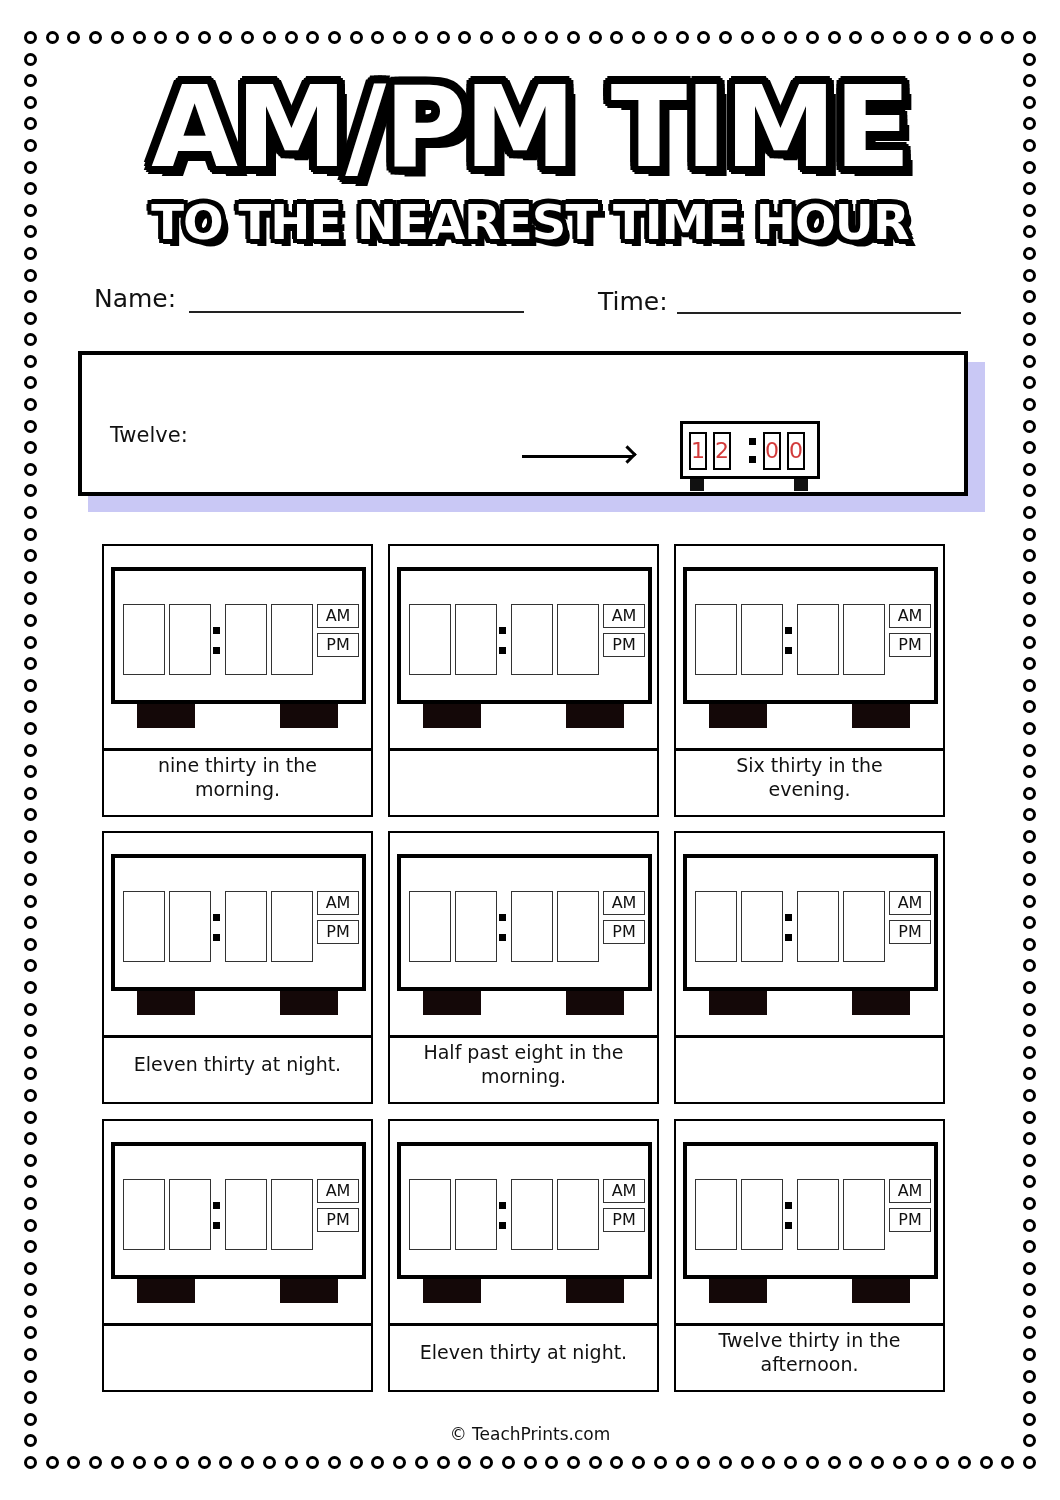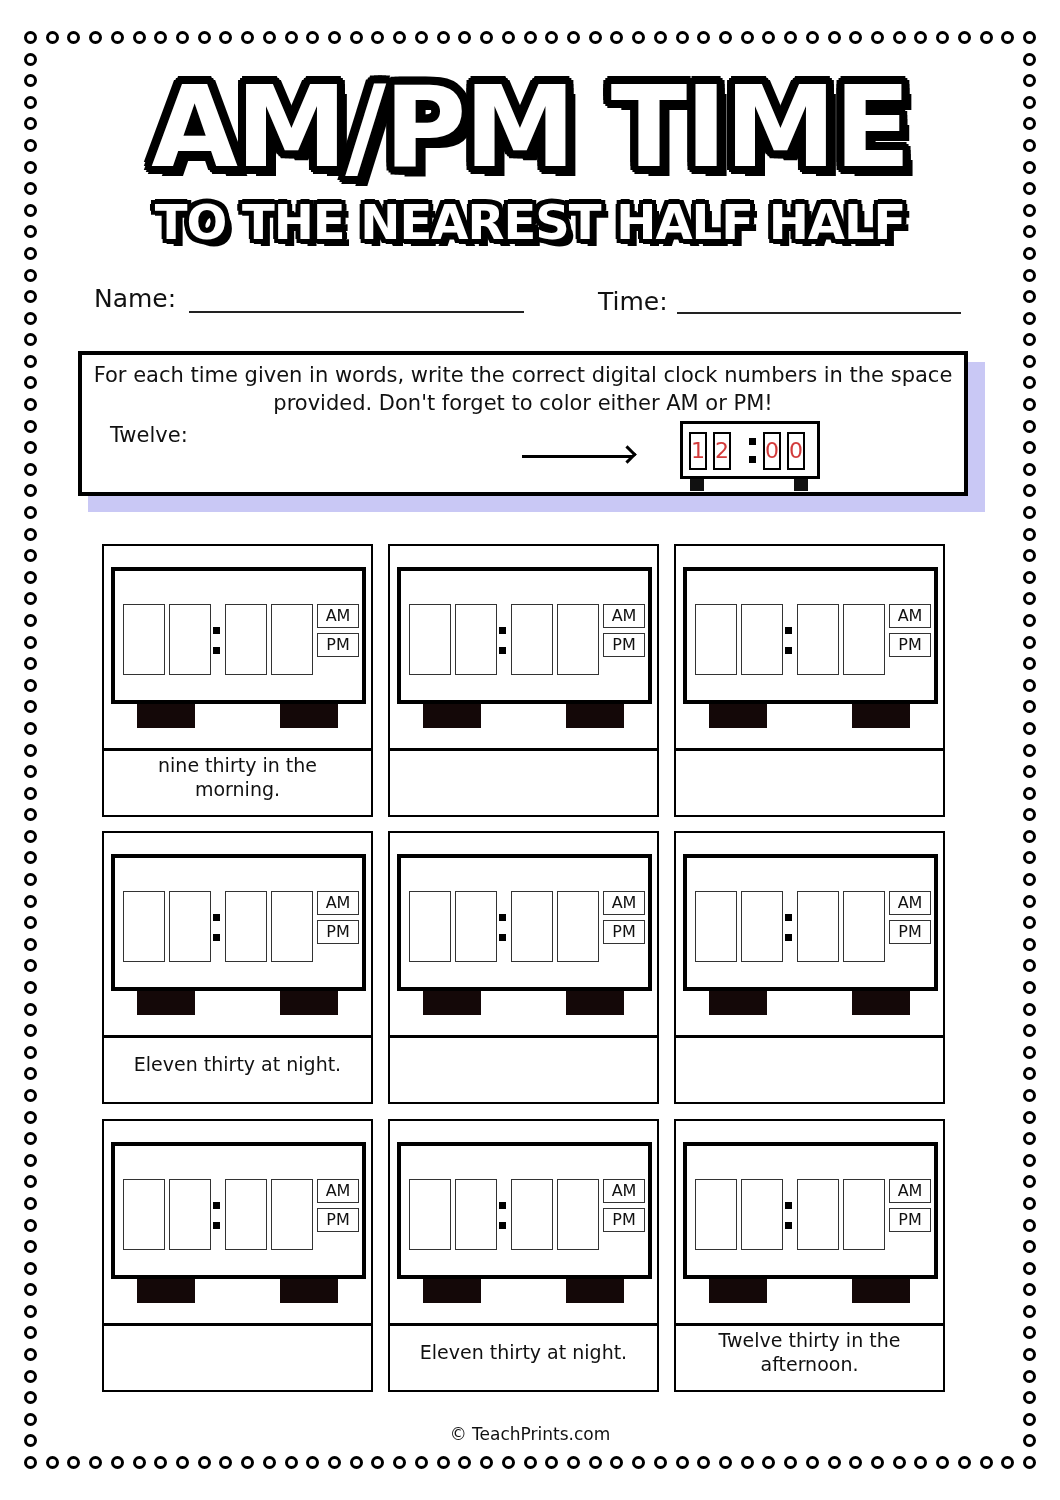--- a/index.html
+++ b/index.html
@@ -276,30 +276,29 @@
     <div class="dot" style="left: 1023px; top: 1369.64px;"></div>
     <div class="dot" style="left: 24px; top: 1391.23px;"></div>
     <div class="dot" style="left: 1023px; top: 1391.23px;"></div>
     <div class="dot" style="left: 24px; top: 1412.82px;"></div>
     <div class="dot" style="left: 1023px; top: 1412.82px;"></div>
     <div class="dot" style="left: 24px; top: 1434.41px;"></div>
     <div class="dot" style="left: 1023px; top: 1434.41px;"></div>
   </div>
 
 <div class="title-main">AM/PM TIME</div>
-<div class="title-sub">TO THE NEAREST HALF HALF</div>
+<div class="title-sub">TO THE NEAREST TIME HOUR</div>
 
 <span class="field-label" style="left:94px; top:284px;">Name:</span>
 <div class="field-line" style="left:189px; top:311px; width:335px;"></div>
 <span class="field-label" style="left:598px; top:287px;">Time:</span>
 <div class="field-line" style="left:677px; top:312px; width:284px;"></div>
 
 <div class="instr-shadow"></div>
 <div class="instr">
-  <div class="instr-text">For each time given in words, write the correct digital clock numbers in the space provided. Don't forget to color either AM or PM!</div>
   <div class="instr-example">Twelve:</div>
   <div class="arrow"></div>
   <div class="ex-clock">
     <div class="ex-digit" style="left:6px;">1</div>
     <div class="ex-digit" style="left:30px;">2</div>
     <div class="ex-colon" style="top:14px;"></div>
     <div class="ex-colon" style="top:32px;"></div>
     <div class="ex-digit" style="left:80px;">0</div>
     <div class="ex-digit" style="left:104px;">0</div>
   </div>
@@ -346,20 +345,21 @@
       <div class="colon" style="top:56px;"></div>
       <div class="colon" style="top:76px;"></div>
       <div class="box" style="left:110px;"></div>
       <div class="box" style="left:156px;"></div>
       <div class="ampm" style="top:33px;">AM</div>
       <div class="ampm" style="top:62px;">PM</div>
     </div>
     <div class="leg l"></div>
     <div class="leg r"></div>
     <div class="divider"></div>
+    <div class="caption">Six thirty in the evening.</div>
   </div>
     <div class="card" style="left: 102px; top: 831px;">
     <div class="clock">
       <div class="box" style="left:8px;"></div>
       <div class="box" style="left:54px;"></div>
       <div class="colon" style="top:56px;"></div>
       <div class="colon" style="top:76px;"></div>
       <div class="box" style="left:110px;"></div>
       <div class="box" style="left:156px;"></div>
       <div class="ampm" style="top:33px;">AM</div>
@@ -377,20 +377,21 @@
       <div class="colon" style="top:56px;"></div>
       <div class="colon" style="top:76px;"></div>
       <div class="box" style="left:110px;"></div>
       <div class="box" style="left:156px;"></div>
       <div class="ampm" style="top:33px;">AM</div>
       <div class="ampm" style="top:62px;">PM</div>
     </div>
     <div class="leg l"></div>
     <div class="leg r"></div>
     <div class="divider"></div>
+    <div class="caption">Half past eight in the morning.</div>
   </div>
     <div class="card" style="left: 674px; top: 831px;">
     <div class="clock">
       <div class="box" style="left:8px;"></div>
       <div class="box" style="left:54px;"></div>
       <div class="colon" style="top:56px;"></div>
       <div class="colon" style="top:76px;"></div>
       <div class="box" style="left:110px;"></div>
       <div class="box" style="left:156px;"></div>
       <div class="ampm" style="top:33px;">AM</div>

